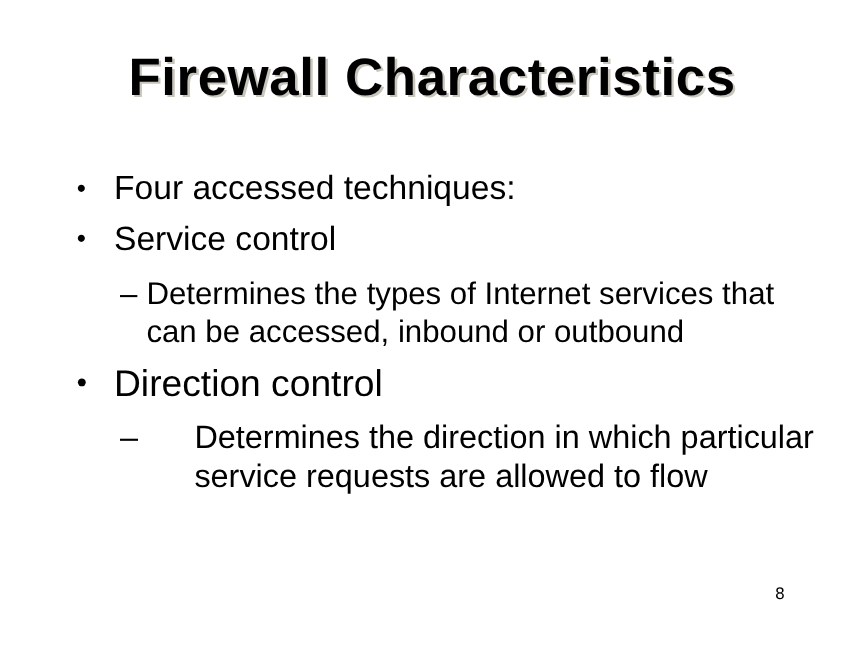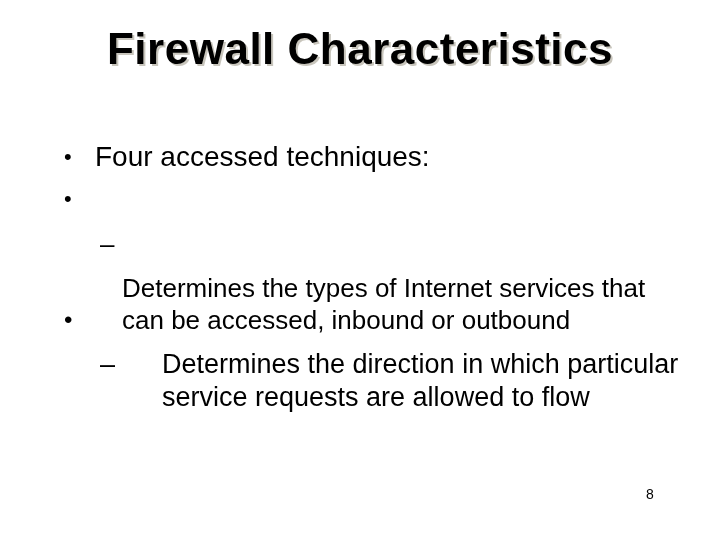--- a/index.html
+++ b/index.html
@@ -10,21 +10,21 @@
   }
   .slide {
     position: relative;
     width: 720px; height: 540px;
     background: #ffffff;
     overflow: hidden;
     color: #000000;
   }
   .slide-title {
     position: absolute;
-    top: 24px; left: 0; width: 720px;
+    top: 40px; left: 0; width: 720px;
     text-align: center;
     font-size: 44px;
     font-weight: bold;
     letter-spacing: 0.5px;
     color: #000000;
     text-shadow: 2px 2px 0 #c8c5bc;
     white-space: nowrap;
   }
   .bullet-row {
     position: absolute;
@@ -54,21 +54,21 @@
     line-height: 1.23;
   }
   .sub-row .marker {
     flex: 0 0 22px;
     width: 22px;
     box-sizing: border-box;
     font-size: 1em;
     line-height: 1.23;
   }
   .sub1 { top: 229px; font-size: 26px; }
-  .sub1 .text { width: 530px; margin-top: 44px; }
+  .sub1 .text { width: 530px; }
   .sub2 { top: 348px; font-size: 27px; }
   .sub2 .text { width: 545px; margin-left: 40px; }
   .page-number {
     position: absolute;
     top: 486px; left: 646px;
     font-size: 14px;
     color: #000000;
   }
 </style>
 </head>
@@ -78,29 +78,31 @@
 
   <div class="slide-title">Firewall Characteristics</div>
 
   <div class="bullet-row lvl1 b1">
     <span class="marker">•</span>
     <span class="text">Four accessed techniques:</span>
   </div>
 
   <div class="bullet-row lvl1 b2">
     <span class="marker">•</span>
+    <span class="text">Service control</span>
   </div>
 
   <div class="sub-row sub1">
     <span class="marker">–</span>
     <span class="text">Determines the types of Internet services that can be accessed, inbound or outbound</span>
   </div>
 
   <div class="bullet-row lvl1-big b3">
     <span class="marker">•</span>
+    <span class="text">Direction control</span>
   </div>
 
   <div class="sub-row sub2">
     <span class="marker">–</span>
     <span class="text">Determines the direction in which particular service requests are allowed to flow</span>
   </div>
 
   <div class="page-number">8</div>
 
 </div>

